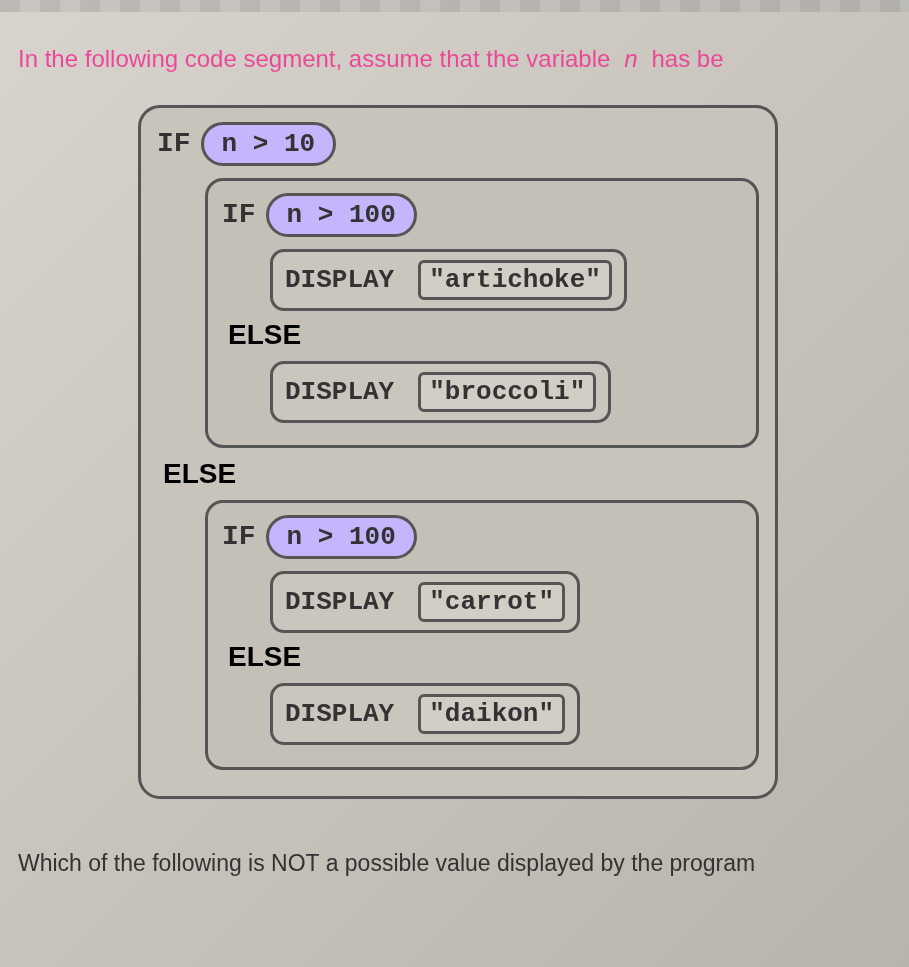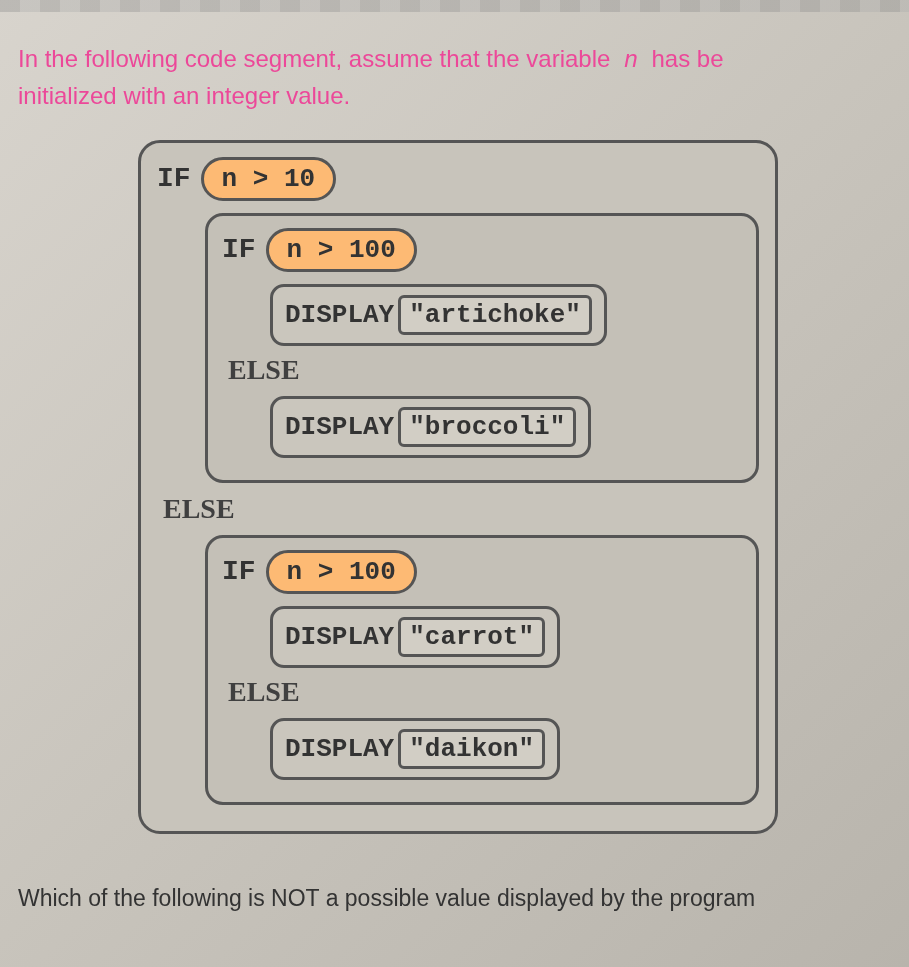--- a/index.html
+++ b/index.html
@@ -47,59 +47,59 @@
       font-family: 'Courier New', monospace;
       font-size: 28px;
       color: #333;
       font-weight: 600;
       margin-bottom: 12px;
     }
     .cond-pill {
       display: inline-block;
       border: 3px solid #555;
       border-radius: 26px;
-      background: #fdba74;
+      background: #c4b5fd;
       padding: 4px 18px;
       font-family: 'Courier New', monospace;
       font-size: 26px;
       color: #333;
       font-weight: 600;
     }
     .inner-block {
       margin-left: 48px;
       border: 3px solid #555;
       border-radius: 18px;
       background: #c4c0b7;
       padding: 12px 14px 14px 14px;
       margin-bottom: 10px;
     }
     .else-label {
-      font-family: Liberation Serif, serif;
+      font-family: Liberation Sans, sans-serif;
       font-size: 28px;
-      color: #404040;
+      color: #000000;
       font-weight: 600;
       margin: 6px 0 10px 6px;
     }
     .display-row {
       margin-left: 48px;
       margin-top: 8px;
       margin-bottom: 8px;
     }
     .display-pill {
       display: inline-flex;
       align-items: center;
       border: 3px solid #555;
       border-radius: 14px;
       background: #cac6bd;
       padding: 8px 12px;
       font-family: 'Courier New', monospace;
       font-size: 26px;
       color: #333;
       font-weight: 600;
-      gap: 4px;
+      gap: 24px;
     }
     .string-box {
       display: inline-block;
       border: 3px solid #555;
       border-radius: 6px;
       background: #d2cec5;
       padding: 2px 8px;
       font-family: 'Courier New', monospace;
       font-size: 26px;
       color: #333;
@@ -123,21 +123,20 @@
 <body>
 
 <div class="top-strip"></div>
 
 <div class="page">
 
   <p class="question-text">
     <span>In the following code segment, assume that the variable</span>
     &nbsp;<span class="mono-var">n</span>&nbsp;
     <span>has be</span><br>
-    <span>initialized with an integer value.</span>
   </p>
 
   <div class="code-block">
     <div class="outer-if">
 
       <div class="if-header">
         <span>IF</span>
         <span class="cond-pill">n &gt; 10</span>
       </div>
 

